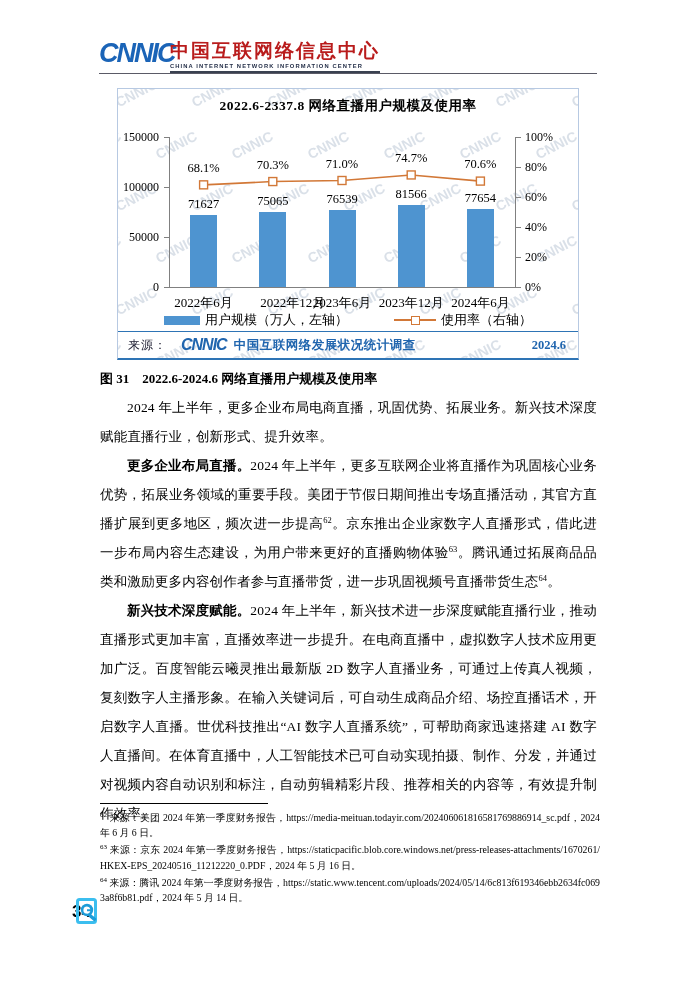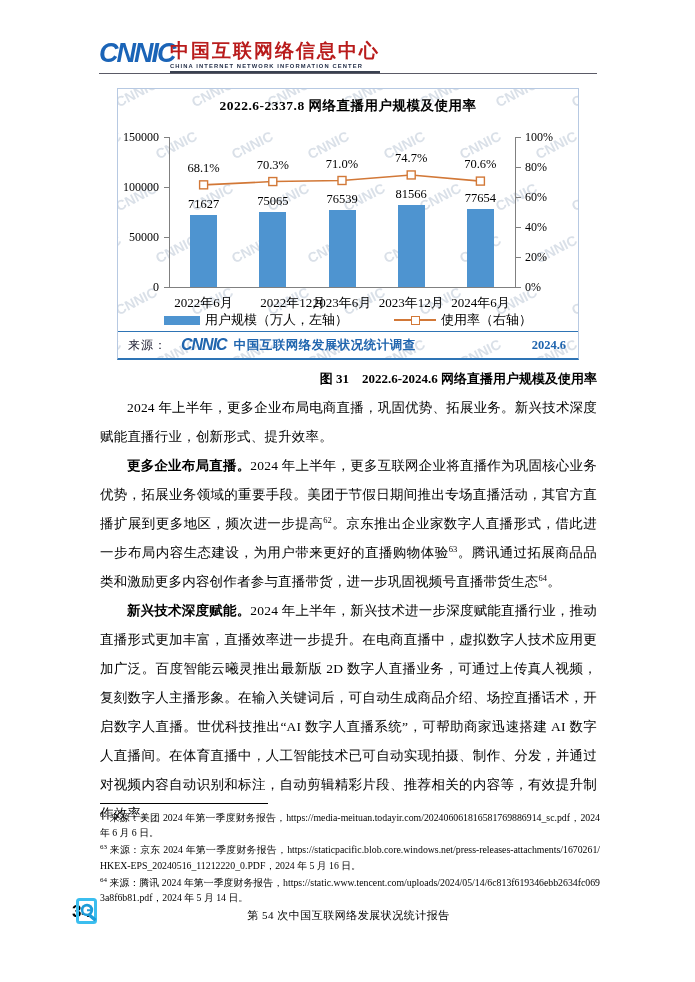--- a/index.html
+++ b/index.html
@@ -41,21 +41,21 @@
   .leg-sq{position:absolute;left:17px;top:-5px;width:7px;height:7px;background:#fff;border:1.4px solid;}
   .source-strip{position:absolute;left:0;right:0;bottom:0;height:26px;border-top:1px solid #2E74B5;
                 display:flex;align-items:center;z-index:2;background:transparent;}
   .src-label{font-size:12px;color:#1A1A2E;margin-left:10px;letter-spacing:1px;text-align:right;}
   .src-logo{font-family:"Liberation Sans",sans-serif;font-weight:bold;font-style:italic;font-size:16px;
             letter-spacing:-1px;margin:0 7px 0 14px;}
   .src-text{font-size:12.5px;font-weight:600;letter-spacing:.5px;}
   .src-date{margin-left:auto;margin-right:12px;font-weight:bold;font-size:12.5px;}
 
   
-  .caption{position:absolute;left:100px;width:497px;top:370px;text-align:right;font-weight:bold;font-size:13px;}
+  .caption{position:absolute;left:100px;width:497px;top:370px;text-align:left;font-weight:bold;font-size:13px;}
   .body-text{position:absolute;left:100px;top:393px;width:497px;}
   .body-para{margin:0;font-size:13.5px;line-height:29px;text-align:justify;text-indent:2em;letter-spacing:.2px;}
   .lead-bold{font-weight:bold;}
   .body-para sup{font-size:8.5px;line-height:0;}
 
   
   .fn-rule{position:absolute;left:100px;top:803px;width:168px;border-top:1px solid #000;}
   .footnotes{position:absolute;left:100px;top:808px;width:500px;}
   .fn{margin:0;font-size:9.8px;line-height:15px;text-align:justify;word-break:break-all;}
   .fn sup{font-size:7px;}
@@ -213,15 +213,14 @@
 
   <span class="page-num">34</span>
   <span class="footer-icon">
     <svg width="24" height="30" viewBox="0 0 24 30">
       <rect x="1.5" y="1.5" width="18" height="23" rx="2" fill="none" stroke="#3BBEEF" stroke-width="3"></rect>
       <circle cx="11" cy="12" r="6.2" fill="#1D9CD8"></circle>
       <path d="M11 8.5a3.6 3.6 0 1 0 3.4 4.8h-3.4v-2h3.4A3.6 3.6 0 0 0 11 8.5z" fill="#ffffff"></path>
       <rect x="14.2" y="15.5" width="8.5" height="3.4" rx="1" transform="rotate(40 14.2 15.5)" fill="#1D9CD8"></rect>
     </svg>
   </span>
-  <span class="footer-title">第 54 次中国互联网络发展状况统计报告</span>
 
 </div>
 
 </body></html>

